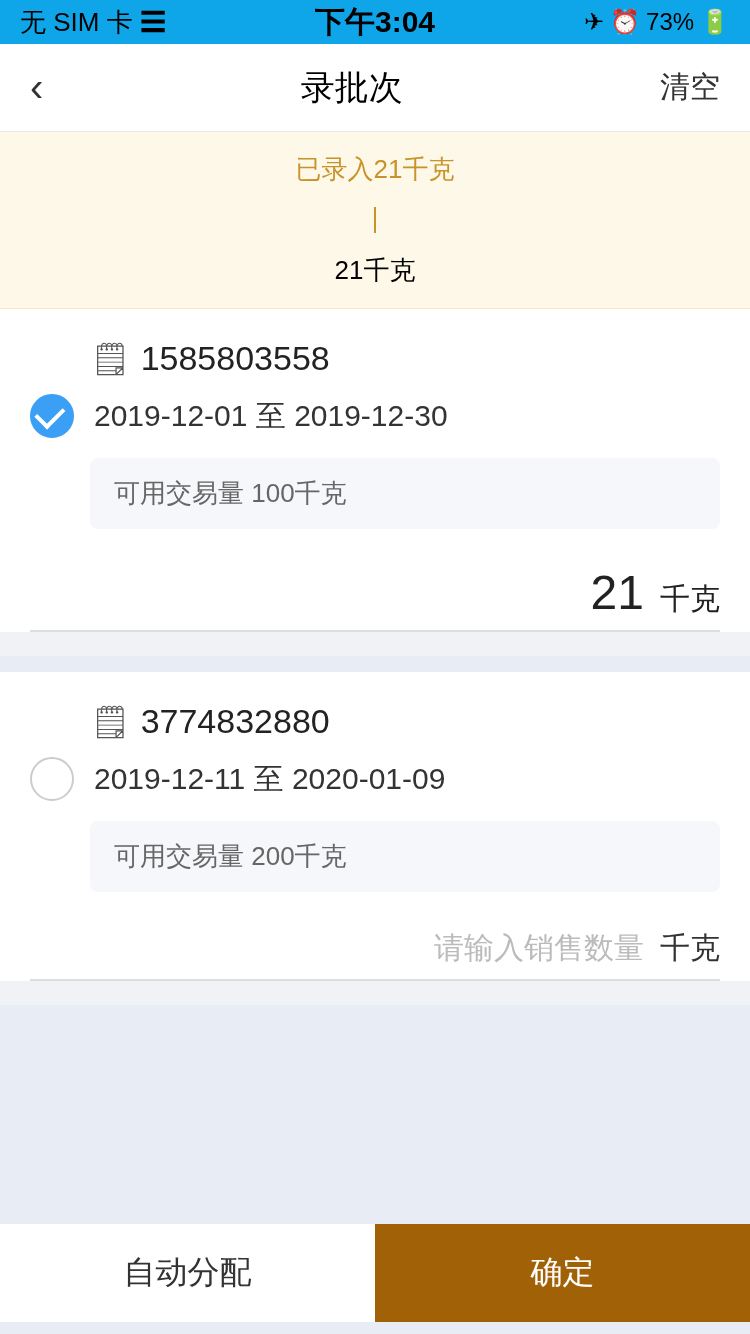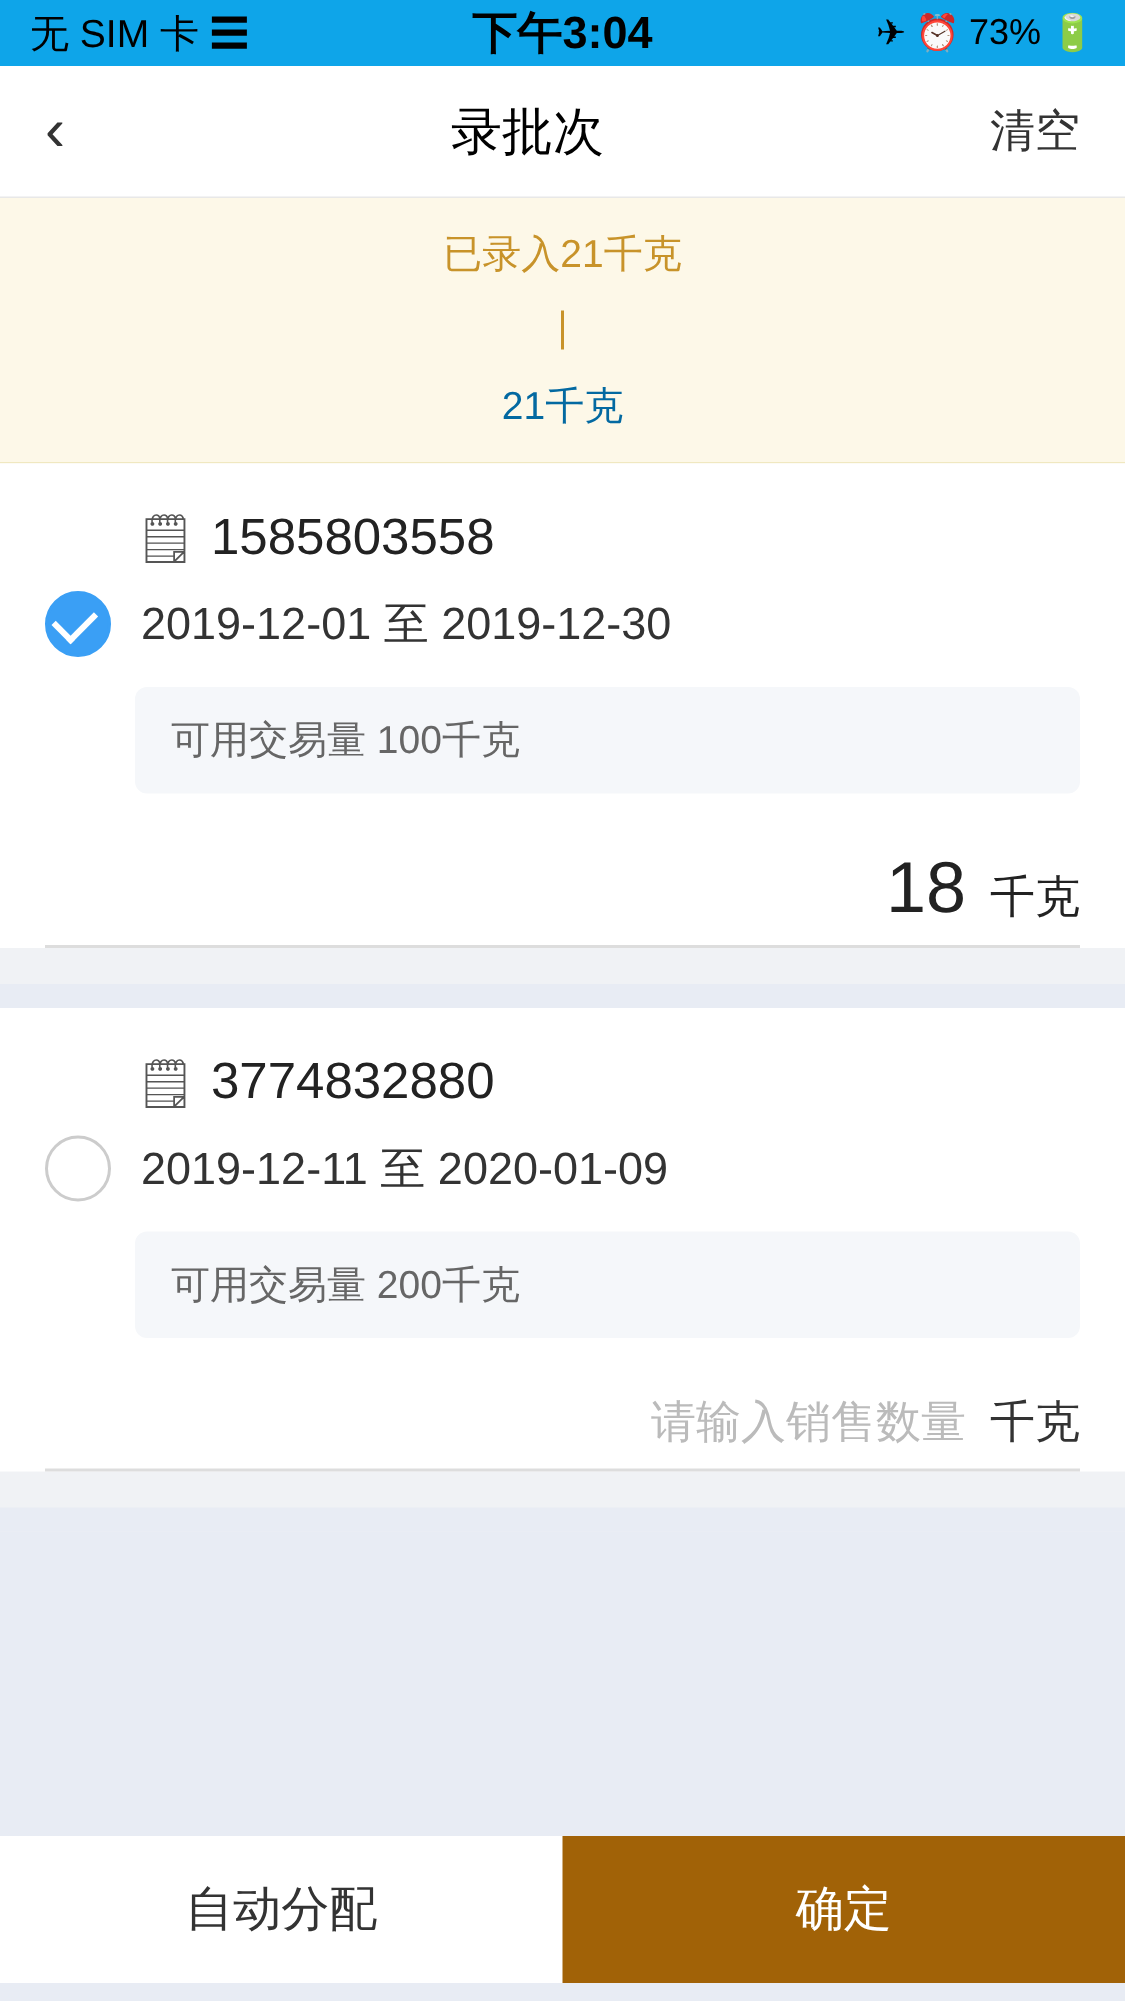--- a/index.html
+++ b/index.html
@@ -84,21 +84,21 @@
       font-size: 26px;
       color: #c8932a;
     }
     .info-divider {
       width: 2px;
       height: 26px;
       background: #c8932a;
     }
     .info-value {
       font-size: 26px;
-      color: #0369a1;
+      color: #000000;
     }
 
     
     .card {
       background: #fff;
       margin-bottom: 0;
     }
 
     .card-separator {
       height: 16px;
@@ -296,21 +296,21 @@
         <span class="batch-icon">🗒</span>
         <span class="batch-number">1585803558</span>
       </div>
       <div class="batch-date-row">
         <div class="batch-radio checked"></div>
         <span class="batch-date">2019-12-01 至 2019-12-30</span>
       </div>
       <div class="batch-availability">可用交易量 100千克</div>
     </div>
     <div class="amount-row">
-      <span class="amount-value">18</span>
+      <span class="amount-value">21</span>
       <span class="amount-unit">千克</span>
     </div>
     <div class="amount-underline"></div>
   </div>
 
   <div class="card-separator"></div>
 
   <div class="card">
     <div class="batch-item">
       <div class="batch-number-row">

